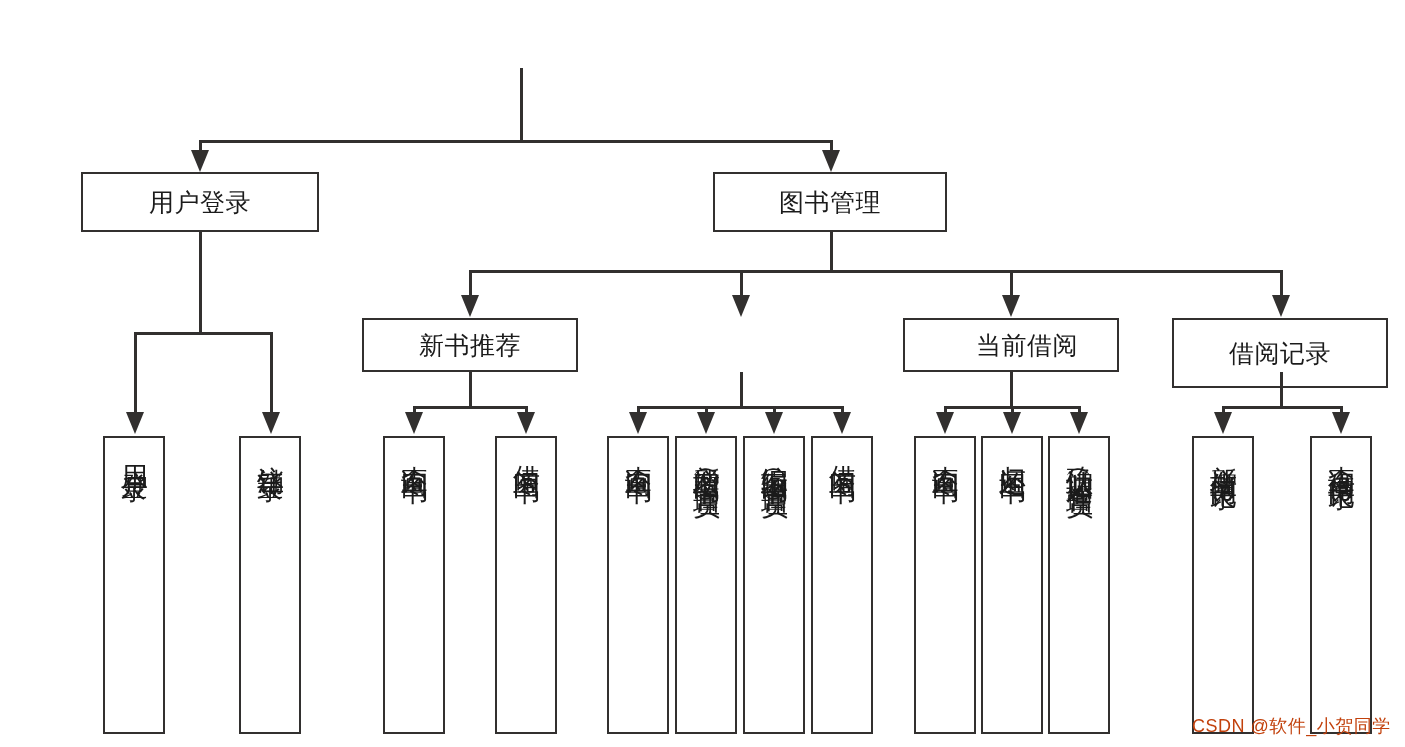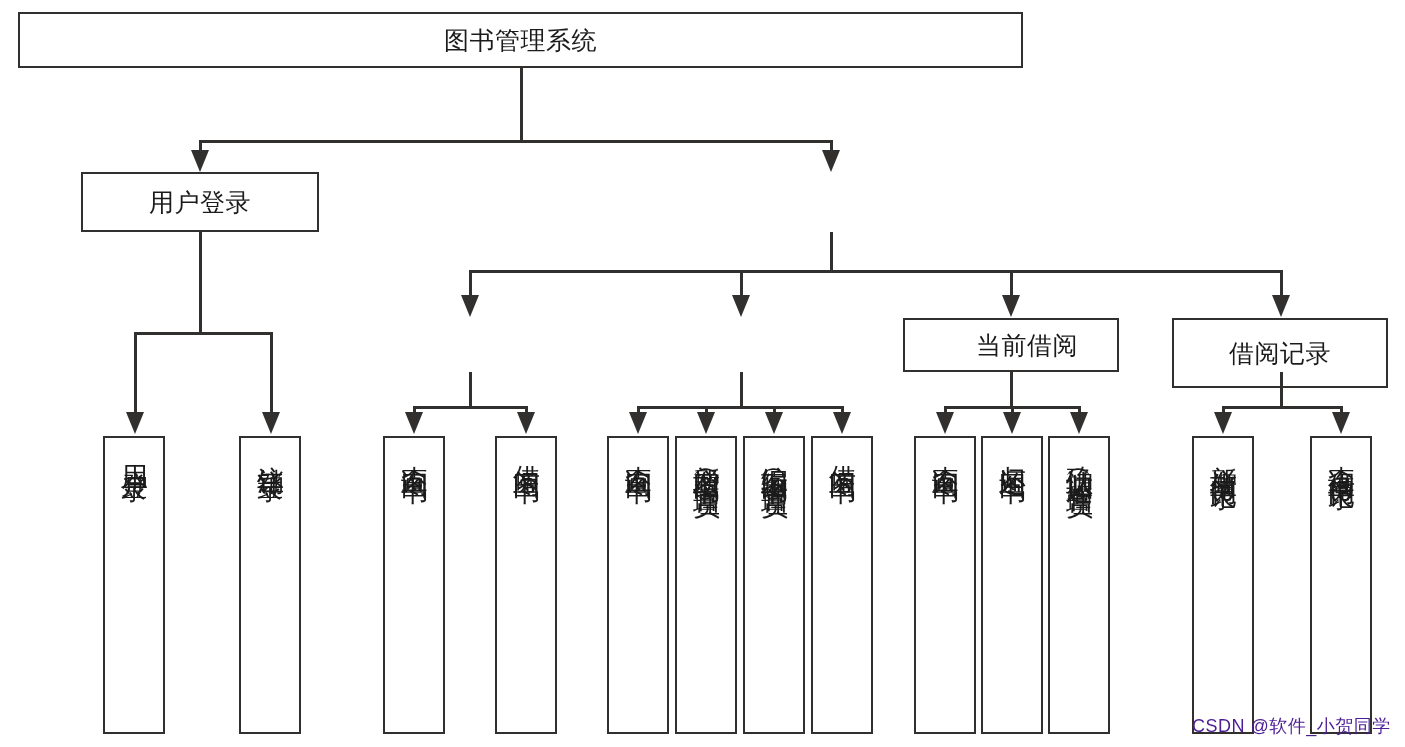--- a/index.html
+++ b/index.html
@@ -67,64 +67,67 @@
   .arrow {
     position: absolute;
     width: 0;
     height: 0;
     border-left: 9px solid transparent;
     border-right: 9px solid transparent;
     border-top: 22px solid #32302f;
   }
   .watermark {
     position: absolute;
-    color: #4c1d95;
+    color: #c2410c;
     font-size: 18px;
     white-space: nowrap;
     letter-spacing: 0.5px;
   }
 </style>
 </head>
 <body>
 
 <div id="canvas">
 
-  <div class="node root horiz" style="left:18px; top:12px; width:1005px; height:56px;">
-    <span class="label">图书管理系统</span>
-  </div>
 
   <div class="vline" style="left:520px; top:68px; height:72px;"></div>
   <div class="hline" style="left:199px; top:140px; width:632px;"></div>
   <div class="vline" style="left:199px; top:140px; height:18px;"></div>
   <div class="arrow" style="left:191px; top:150px;"></div>
   <div class="vline" style="left:830px; top:140px; height:18px;"></div>
   <div class="arrow" style="left:822px; top:150px;"></div>
 
   <div class="node horiz" style="left:81px; top:172px; width:238px; height:60px;">
     <span class="label">用户登录</span>
+  </div>
+  <div class="node horiz" style="left:713px; top:172px; width:234px; height:60px;">
+    <span class="label">图书管理</span>
   </div>
 
   <div class="vline" style="left:199px; top:232px; height:100px;"></div>
   <div class="hline" style="left:134px; top:332px; width:136px;"></div>
   <div class="vline" style="left:134px; top:332px; height:85px;"></div>
   <div class="arrow" style="left:126px; top:412px;"></div>
   <div class="vline" style="left:270px; top:332px; height:85px;"></div>
   <div class="arrow" style="left:262px; top:412px;"></div>
 
   <div class="vline" style="left:830px; top:232px; height:38px;"></div>
   <div class="hline" style="left:469px; top:270px; width:811px;"></div>
   <div class="vline" style="left:469px; top:270px; height:30px;"></div>
   <div class="arrow" style="left:461px; top:295px;"></div>
   <div class="vline" style="left:740px; top:270px; height:30px;"></div>
   <div class="arrow" style="left:732px; top:295px;"></div>
   <div class="vline" style="left:1010px; top:270px; height:30px;"></div>
   <div class="arrow" style="left:1002px; top:295px;"></div>
   <div class="vline" style="left:1280px; top:270px; height:30px;"></div>
   <div class="arrow" style="left:1272px; top:295px;"></div>
 
+  <div class="node horiz" style="left:362px; top:318px; width:216px; height:54px;">
+    <span class="label">新书推荐</span>
+  </div>
   <div class="node horiz" style="left:903px; top:318px; width:216px; height:54px;padding-left:32px;">
     <span class="label">当前借阅</span>
   </div>
   <div class="node horiz" style="left:1172px; top:318px; width:216px; height:70px;">
     <span class="label">借阅记录</span>
   </div>
 
   <div class="vline" style="left:469px; top:372px; height:34px;"></div>
   <div class="hline" style="left:413px; top:406px; width:112px;"></div>
   <div class="vline" style="left:413px; top:406px; height:12px;"></div>

